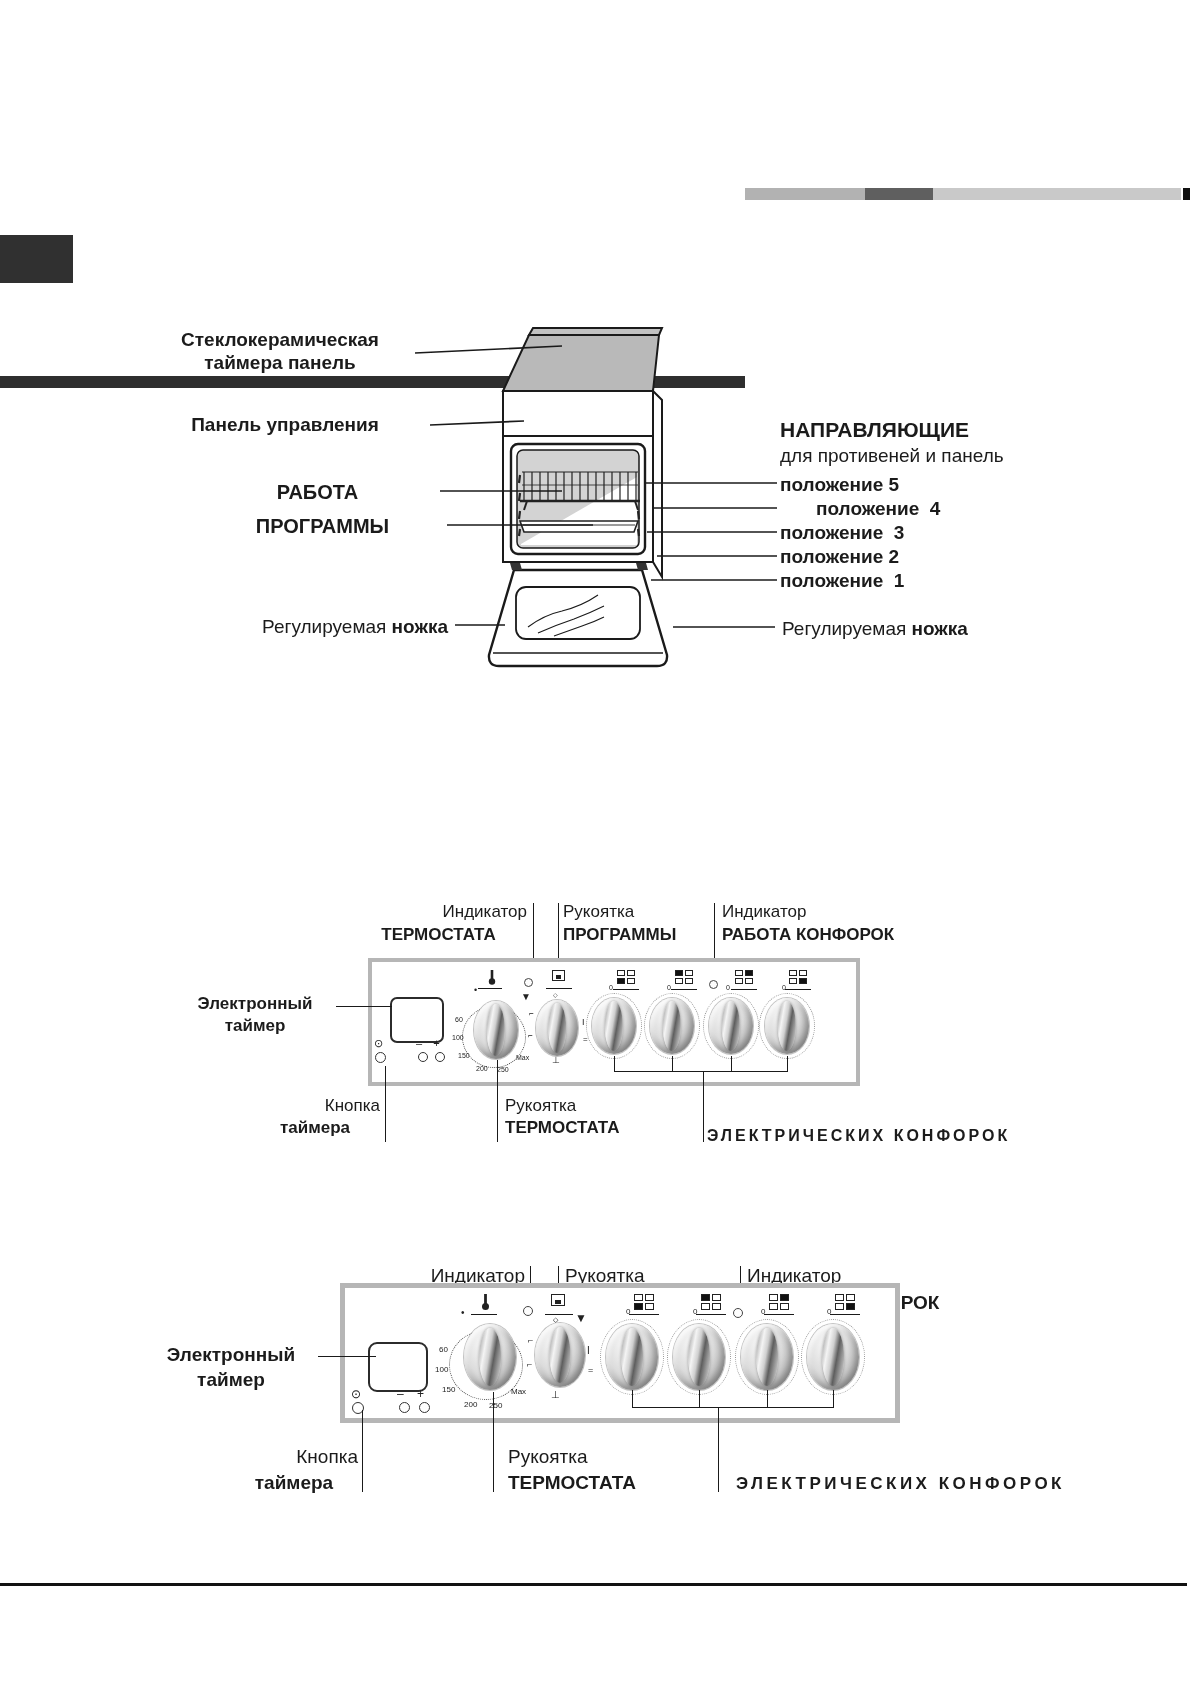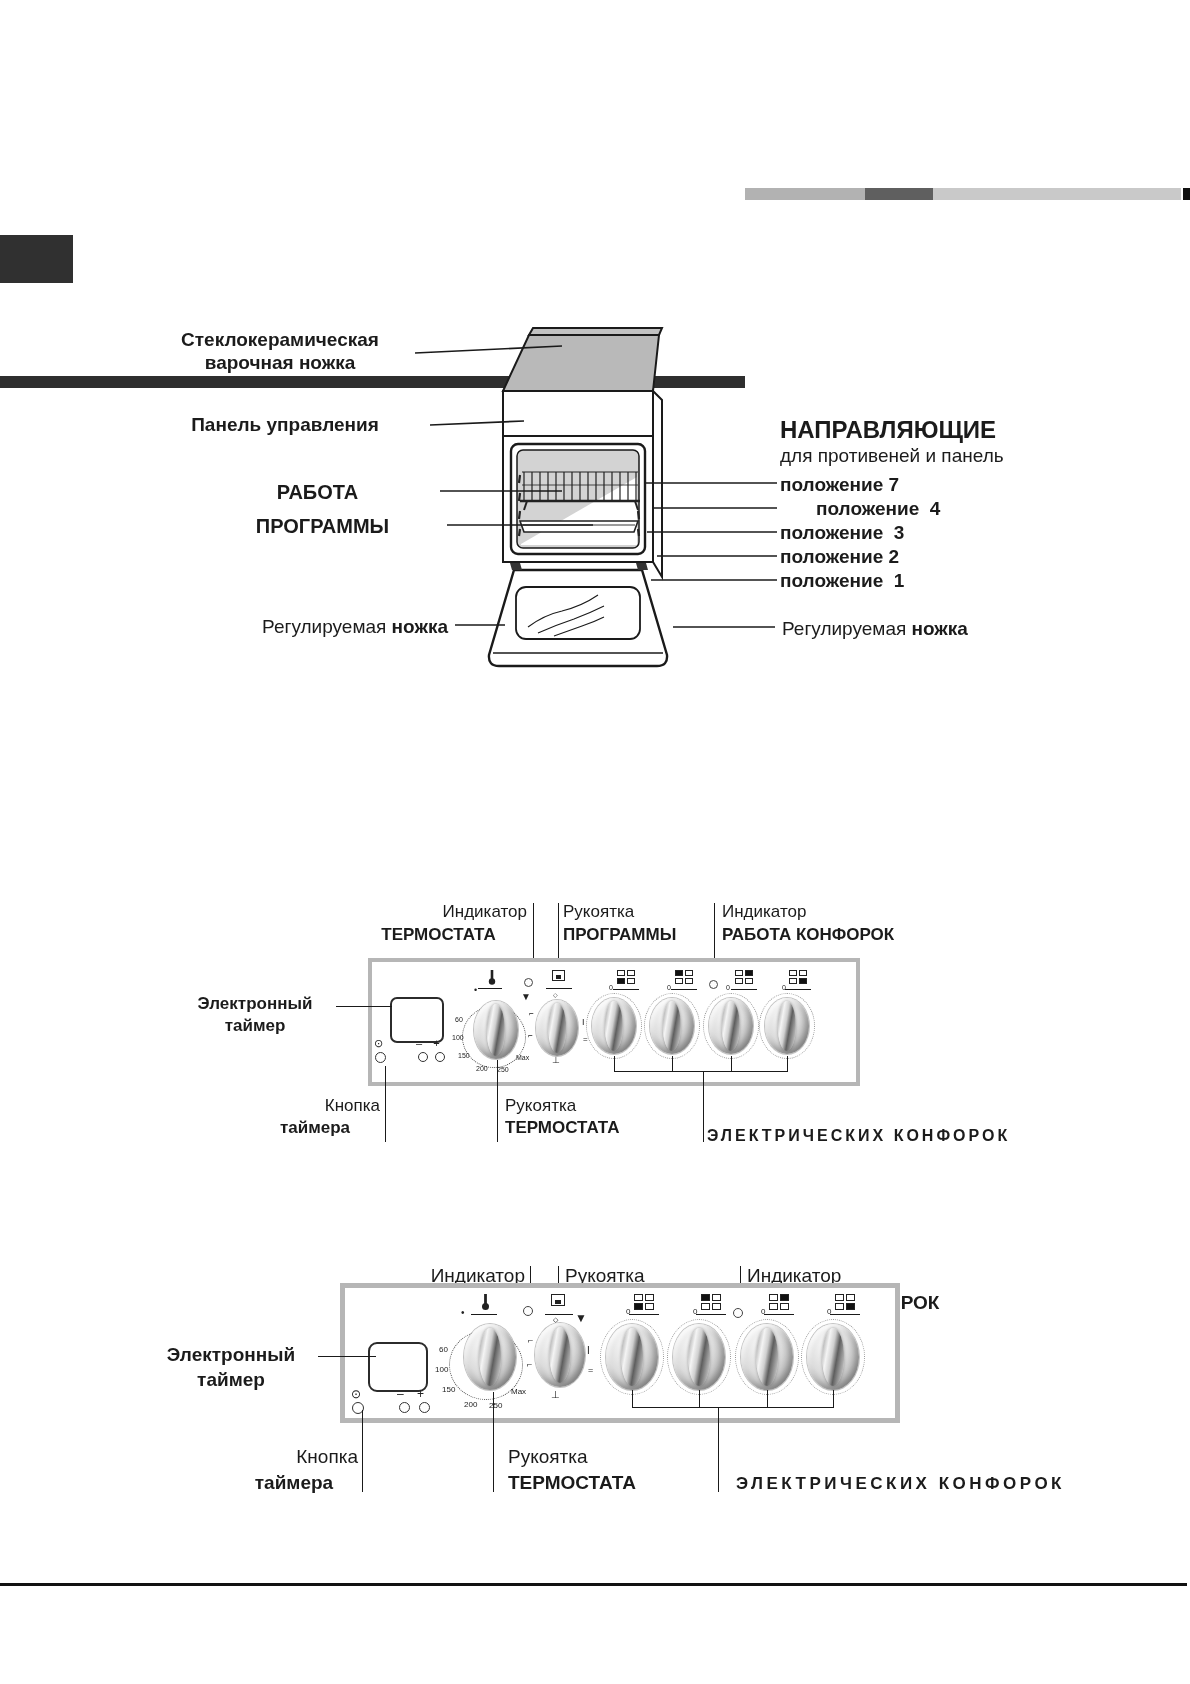--- a/index.html
+++ b/index.html
@@ -45,33 +45,33 @@
   </div>
   <div class="abs" style="left:745px;top:188px;width:120px;height:12px;background:#b2b2b2;"></div>
   <div class="abs" style="left:865px;top:188px;width:68px;height:12px;background:#5f5f5f;"></div>
   <div class="abs" style="left:933px;top:188px;width:248px;height:12px;background:#c9c9c9;"></div>
   <div class="abs" style="left:1183px;top:188px;width:7px;height:12px;background:#111;"></div>
 
   <div class="abs" style="left:0;top:235px;width:73px;height:48px;background:#303030;"></div>
 
   <div class="lbl r b" style="left:150px;top:328px;width:260px;">
     <span style="display:block">Стеклокерамическая</span>
-    <span style="display:block">варочная ножка</span>
+    <span style="display:block">таймера панель</span>
   </div>
   <div class="lbl r b" style="left:150px;top:413px;width:270px;">Панель управления</div>
   <div class="lbl r b" style="left:200px;top:481px;width:235px;font-size:20px;">РАБОТА</div>
   <div class="lbl r b" style="left:200px;top:515px;width:245px;font-size:20px;">ПРОГРАММЫ</div>
   <div class="lbl r" style="left:140px;top:615px;width:308px;">
     <span>Регулируемая</span>
     <span class="b">ножка</span>
   </div>
 
-  <div class="lbl b" style="left:780px;top:418px;font-size:24px;">НАПРАВЛЯЮЩИЕ</div>
+  <div class="lbl b" style="left:780px;top:418px;font-size:21px;">НАПРАВЛЯЮЩИЕ</div>
   <div class="lbl" style="left:780px;top:444px;">для противеней и панель</div>
-  <div class="lbl b pre" style="left:780px;top:473px;">положение 7</div>
+  <div class="lbl b pre" style="left:780px;top:473px;">положение 5</div>
   <div class="lbl b pre" style="left:816px;top:497px;">положение  4</div>
   <div class="lbl b pre" style="left:780px;top:521px;">положение  3</div>
   <div class="lbl b pre" style="left:780px;top:545px;">положение 2</div>
   <div class="lbl b pre" style="left:780px;top:569px;">положение  1</div>
   <div class="lbl" style="left:782px;top:617px;">
     <span>Регулируемая</span>
     <span class="b">ножка</span>
   </div>
 
   <svg class="abs" style="left:410px;top:325px;" width="370" height="365" viewBox="0 0 370 365">

